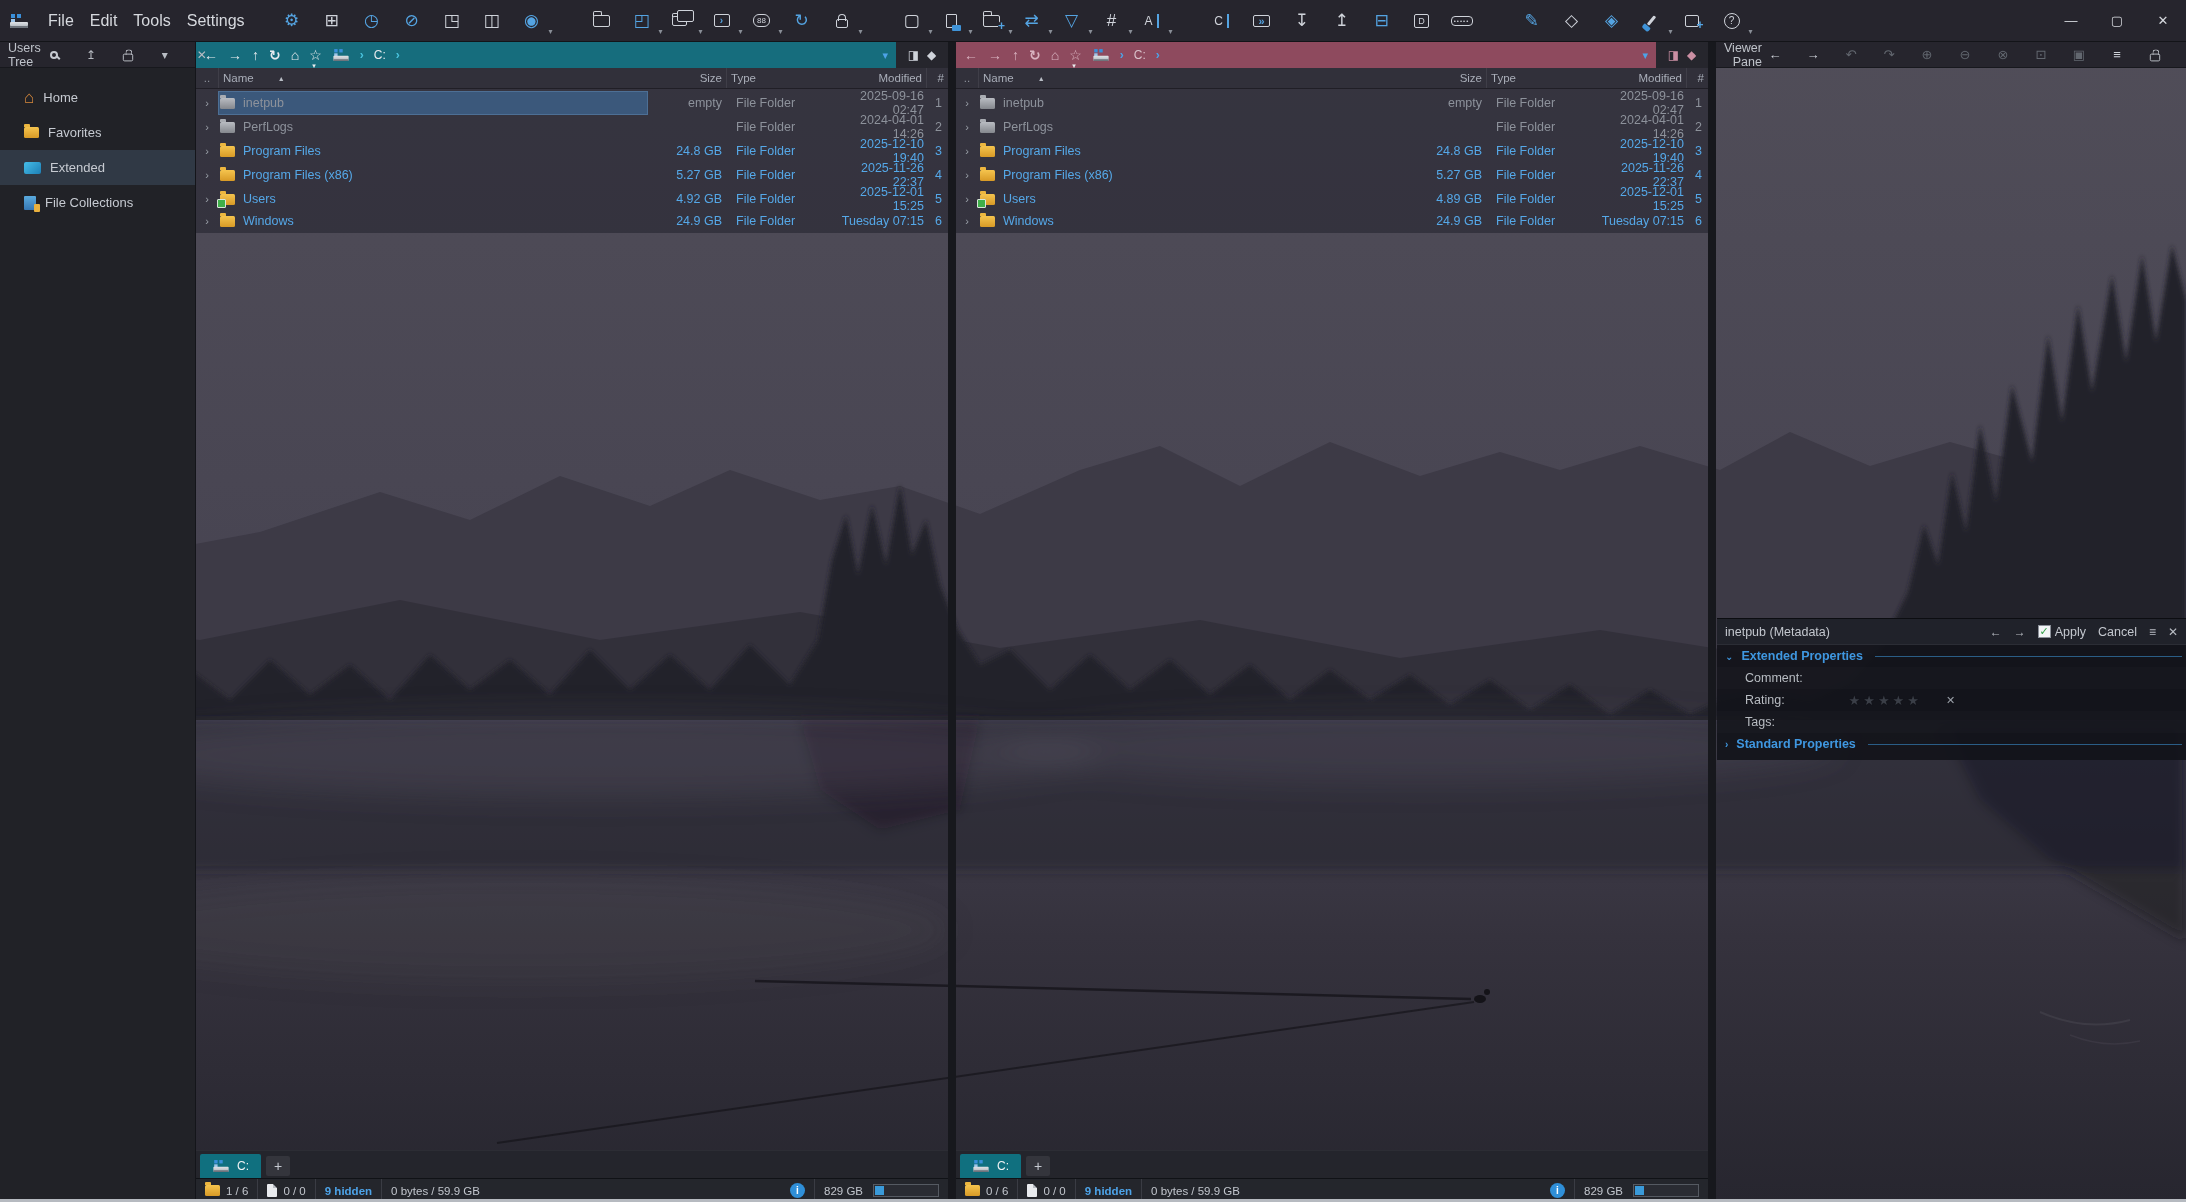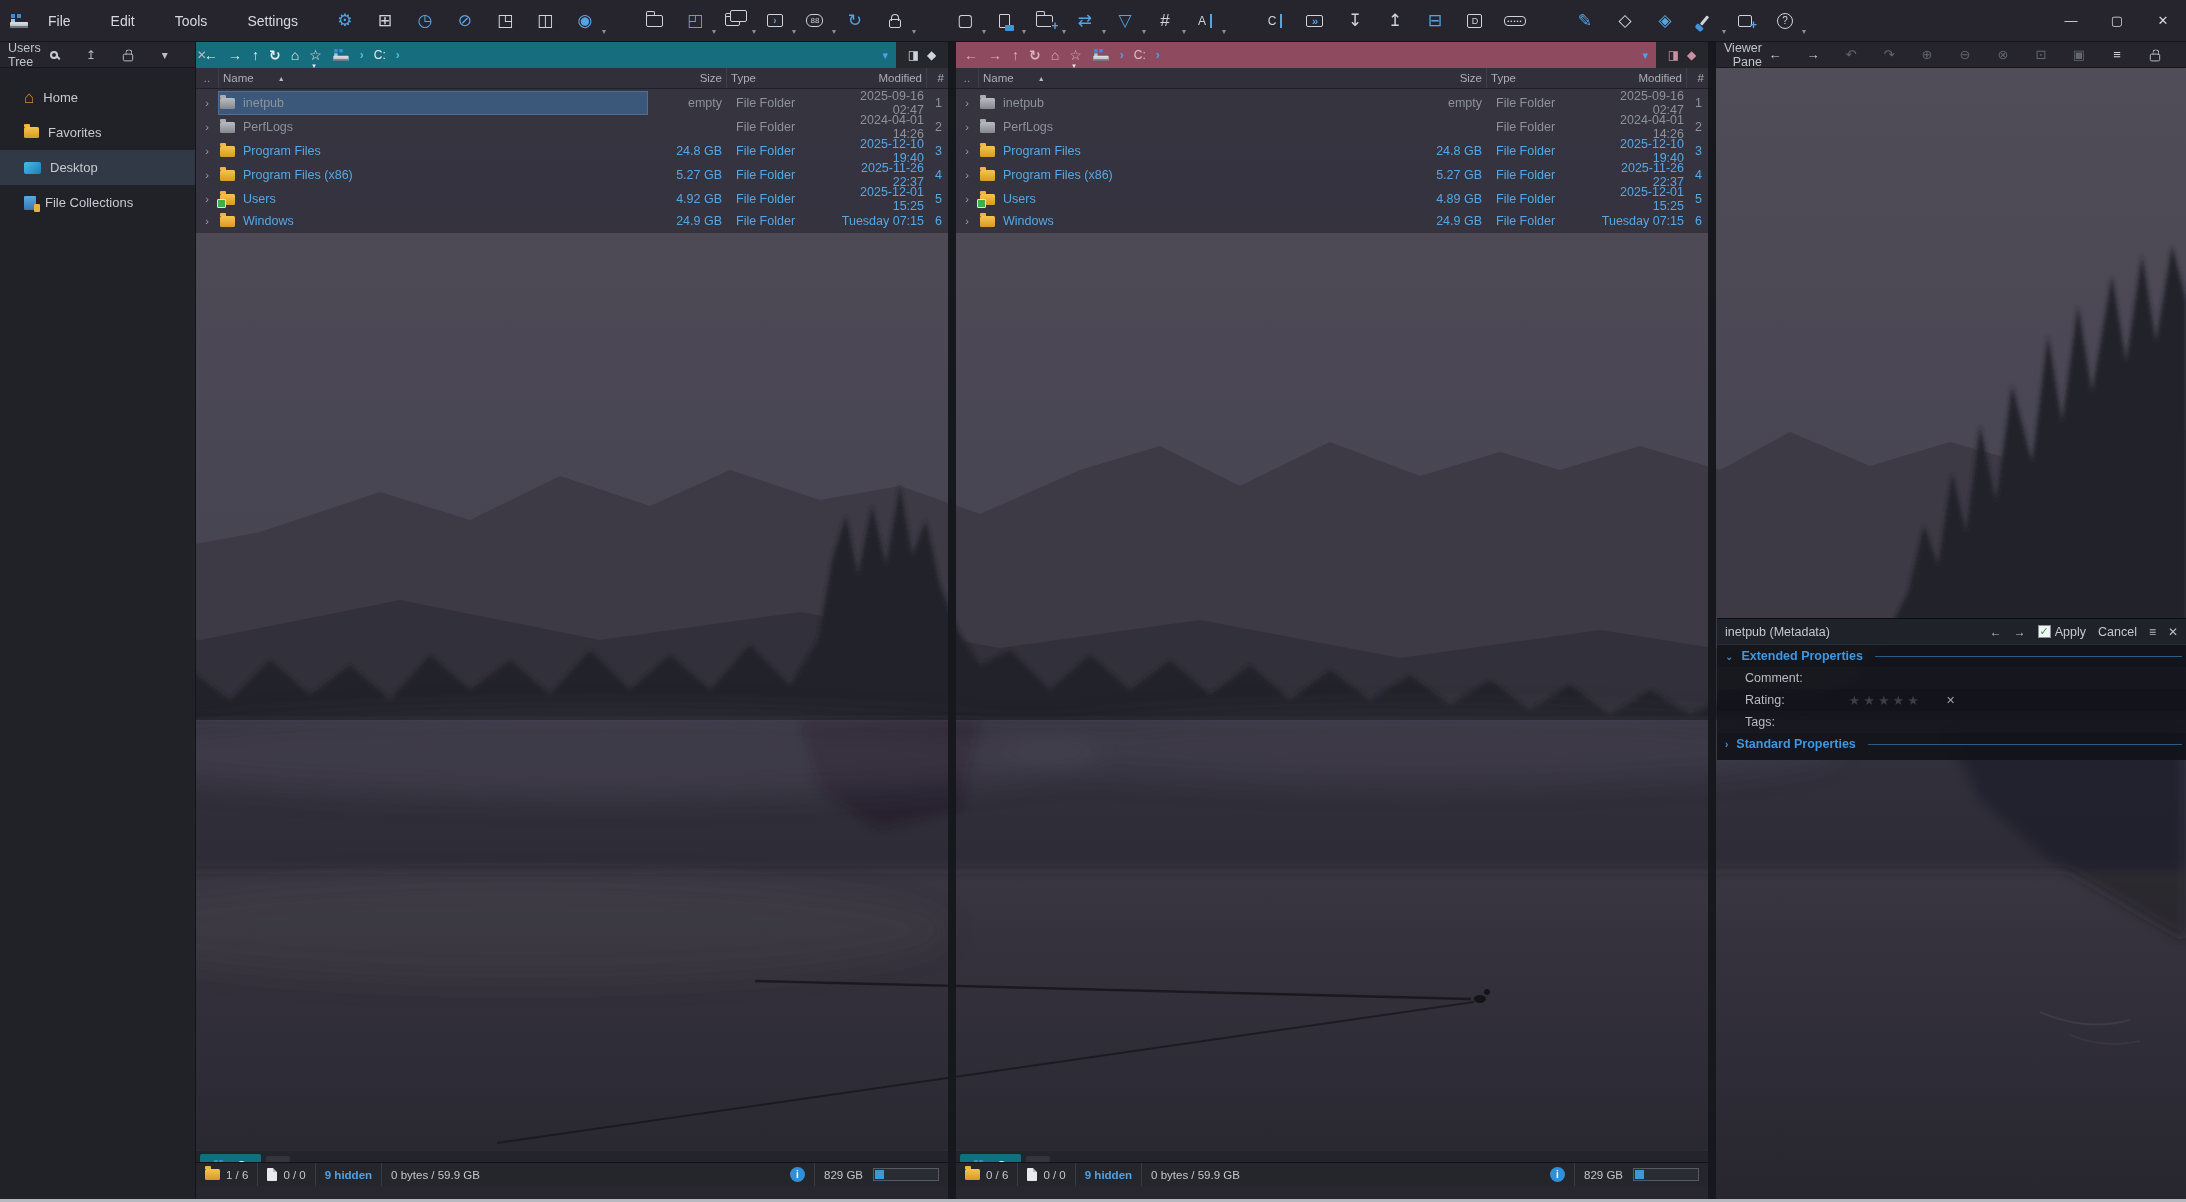--- a/index.html
+++ b/index.html
@@ -7,21 +7,21 @@
     font-family:"Liberation Sans","DejaVu Sans",sans-serif; }
   .win { position:relative; width:2186px; height:1202px; background:#26252d; overflow:hidden; }
 
   
   svg.wall { position:absolute; left:0; top:0; z-index:0; }
 
   
   .topbar { position:absolute; left:0; top:0; width:2186px; height:42px; background:#26252d;
     border-bottom:1px solid #131418; display:flex; align-items:center; z-index:30; }
   .appico { margin-left:10px; }
-  .menus { display:flex; gap:40px; margin-left:20px; color:#d6d9de; font-size:14px; }
+  .menus { display:flex; gap:16px; margin-left:20px; color:#d6d9de; font-size:16px; }
   .menus span { cursor:default; }
   .tools { flex:1; display:flex; align-items:center; gap:14px; margin-left:34px; height:42px; }
   .tsep { width:16px; height:1px; }
   .tbi { position:relative; width:26px; height:26px; display:flex; align-items:center; justify-content:center; }
   .tbi .g { font-style:normal; font-size:17px; line-height:1; }
   .t-b { color:#54a4e2; } .t-l { color:#cfd3da; } .t-d { color:#62676f; }
   .dd { position:absolute; right:-8px; bottom:-2px; font-size:8px; color:#8a8f98; font-weight:normal; }
   .winctl { display:flex; height:42px; }
   .winctl span { width:46px; height:42px; display:flex; align-items:center; justify-content:center;
     color:#d6d9de; font-size:13px; }
@@ -157,21 +157,21 @@
   .row.link, .row.link .rtype { color:#55a8e8; }
   .row.dim, .row.dim .rtype { color:#8d929b; }
 
   .tabbar { position:absolute; left:0; right:0; bottom:24px; height:28px; background:rgba(36,37,43,.92);
     display:flex; align-items:flex-end; border-top:1px solid rgba(255,255,255,.04); }
   .tab { height:24px; margin-left:4px; padding:0 12px; display:flex; align-items:center; gap:7px;
     background:#10707f; color:#eef1f3; font-size:12px; border-radius:2px 2px 0 0; }
   .tabplus { width:24px; height:20px; margin-left:5px; margin-bottom:2px; display:flex; align-items:center;
     justify-content:center; color:#c6cad1; font-size:14px; background:#34353c; border-radius:2px; }
 
-  .statusbar { position:absolute; left:0; right:0; bottom:16px; height:24px; background:#24262c;
+  .statusbar { position:absolute; left:0; right:0; bottom:0; height:24px; background:#24262c;
     border-top:1px solid #101216; display:flex; align-items:center; color:#c2c6cd; font-size:11.5px; z-index:6; }
   .seg { display:flex; align-items:center; gap:6px; padding:0 9px; height:100%;
     border-right:1px solid #3a3c44; }
   .seg.nob { border-right:none; }
   .st-hidden { color:#4da3e8; font-weight:bold; }
   .st-sp { flex:1; }
   .c-page { position:relative; width:10px; height:13px; background:#e8eaee; border-radius:1px; }
   .c-page::after { content:""; position:absolute; right:0; top:0; border:2.5px solid #24262c;
     border-left-color:#b9bdc3; border-bottom-color:#b9bdc3; }
   .infoi { width:15px; height:15px; border-radius:50%; background:#2f8fd8; color:#fff; font-size:10px;
@@ -420,21 +420,21 @@
         <li class="sbitem">
           <i class="s-home">⌂</i>
           <span>Home</span>
         </li>
         <li class="sbitem">
           <span class="fico folder"></span>
           <span>Favorites</span>
         </li>
         <li class="sbitem sel">
           <span class="s-desktop"></span>
-          <span>Desktop</span>
+          <span>Extended</span>
         </li>
         <li class="sbitem">
           <span class="s-collect"></span>
           <span>File Collections</span>
         </li>
       </ul>
   </aside>
 
   <section class="pane pane-left">
     <div class="crumbrow">

